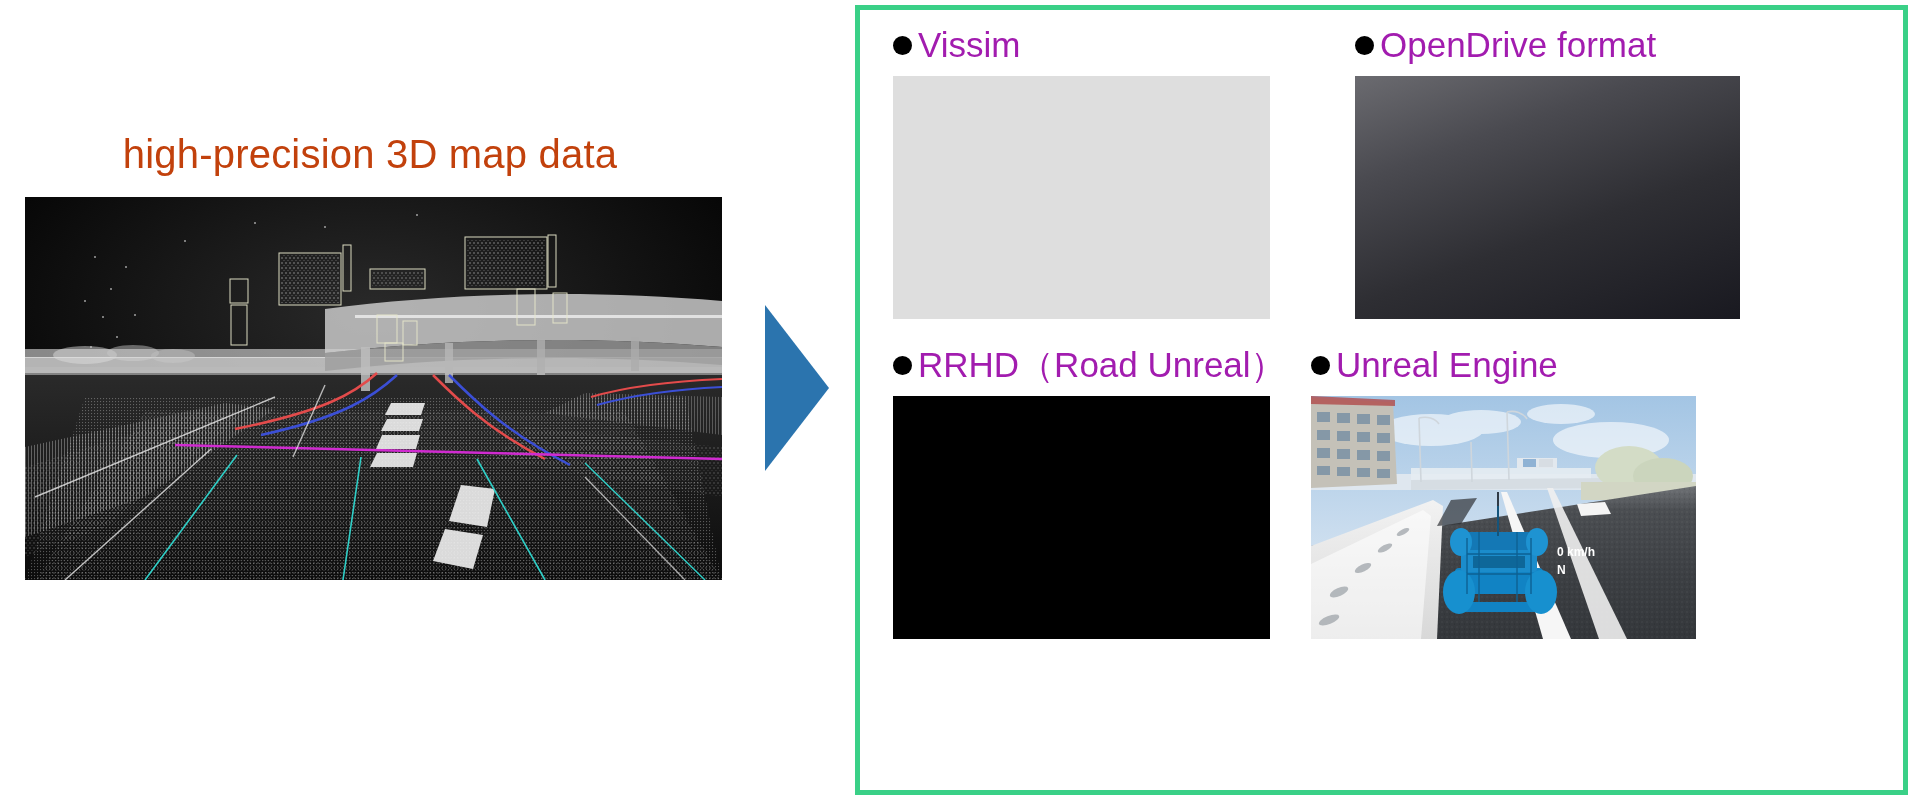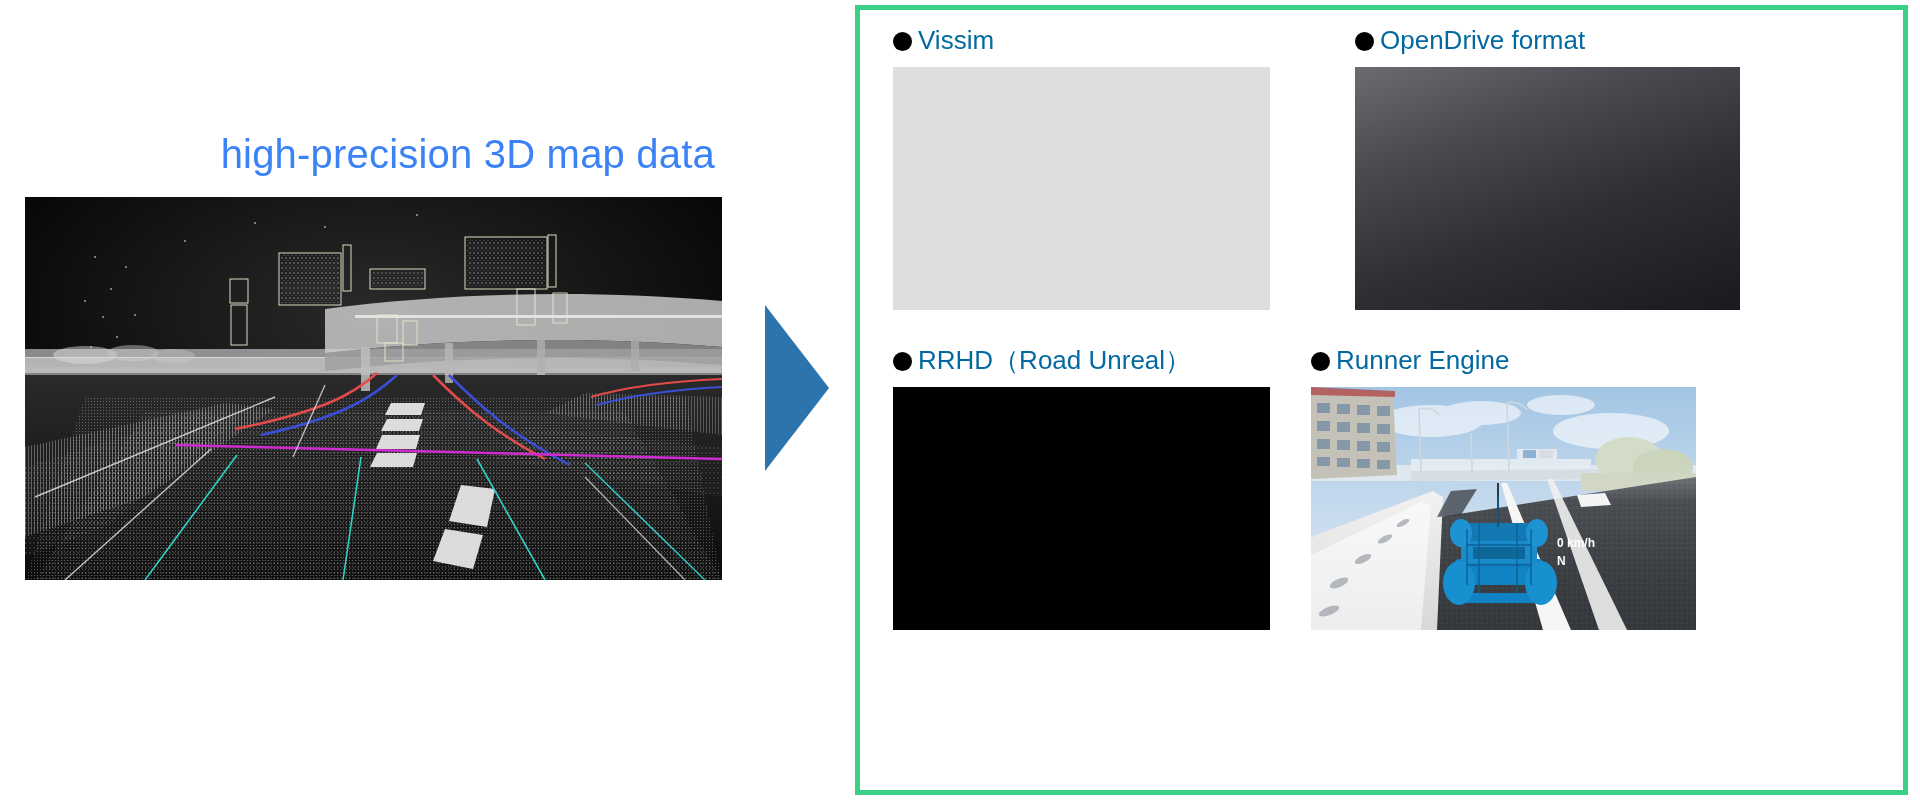--- a/index.html
+++ b/index.html
@@ -8,21 +8,21 @@
     background:#ffffff;
     font-family:"Liberation Sans","DejaVu Sans",sans-serif;
     overflow:hidden;position:relative;
   }
   .stage{position:absolute;left:0;top:0;width:1920px;height:804px;}
 
   
   #left-panel{position:absolute;left:0;top:0;width:760px;height:804px;}
   #source-title{
     position:absolute;left:25px;top:132px;width:690px;
-    text-align:right;font-size:40px;color:#3b82f6;
+    text-align:center;font-size:40px;color:#c2410c;
     letter-spacing:.2px;white-space:nowrap;
   }
   #pointcloud-figure{
     position:absolute;left:25px;top:197px;width:697px;height:383px;
     background:#000;overflow:hidden;
   }
 
   
   #flow-arrow{
     position:absolute;left:765px;top:305px;width:64px;height:166px;
@@ -32,21 +32,21 @@
   
   #outputs-panel{
     position:absolute;left:855px;top:5px;width:1053px;height:790px;
     border:5px solid #3ad087;background:#ffffff;box-sizing:border-box;
   }
   .grid{
     position:absolute;left:0;top:0;width:100%;height:100%;
   }
   .cell{position:absolute;}
   .cell-label{
-    font-size:26px;color:#0369a1;white-space:nowrap;
+    font-size:35px;color:#a21caf;white-space:nowrap;
     display:flex;align-items:center;gap:2px;line-height:1;
   }
   .bullet{
     display:inline-block;width:19px;height:19px;border-radius:50%;
     background:#000;flex:0 0 auto;margin-right:4px;position:relative;top:1px;
   }
   .thumb{position:relative;overflow:hidden;background:#15803d;}
 
   
   #cell-vissim       {left:33px;  top:17px;}
@@ -492,21 +492,21 @@
             </g>
 
             <rect class="rr-box" x="228" y="100" width="24" height="16"></rect>
           </svg>
         </div>
       </div>
 
       <div class="cell" id="cell-unreal">
         <div class="cell-label">
           <span class="bullet"></span>
-          <span>Runner Engine</span>
+          <span>Unreal Engine</span>
         </div>
         <div class="thumb">
           <svg width="385" height="243" viewBox="0 0 385 243">
             <defs>
               <linearGradient id="ueSky" x1="0" y1="0" x2="0" y2="1">
                 <stop offset="0%" stop-color="#a3c5e4"></stop>
                 <stop offset="55%" stop-color="#c9dcee"></stop>
                 <stop offset="100%" stop-color="#e5eef5"></stop>
               </linearGradient>
               <linearGradient id="ueRoad" x1="0" y1="0" x2="0" y2="1">

